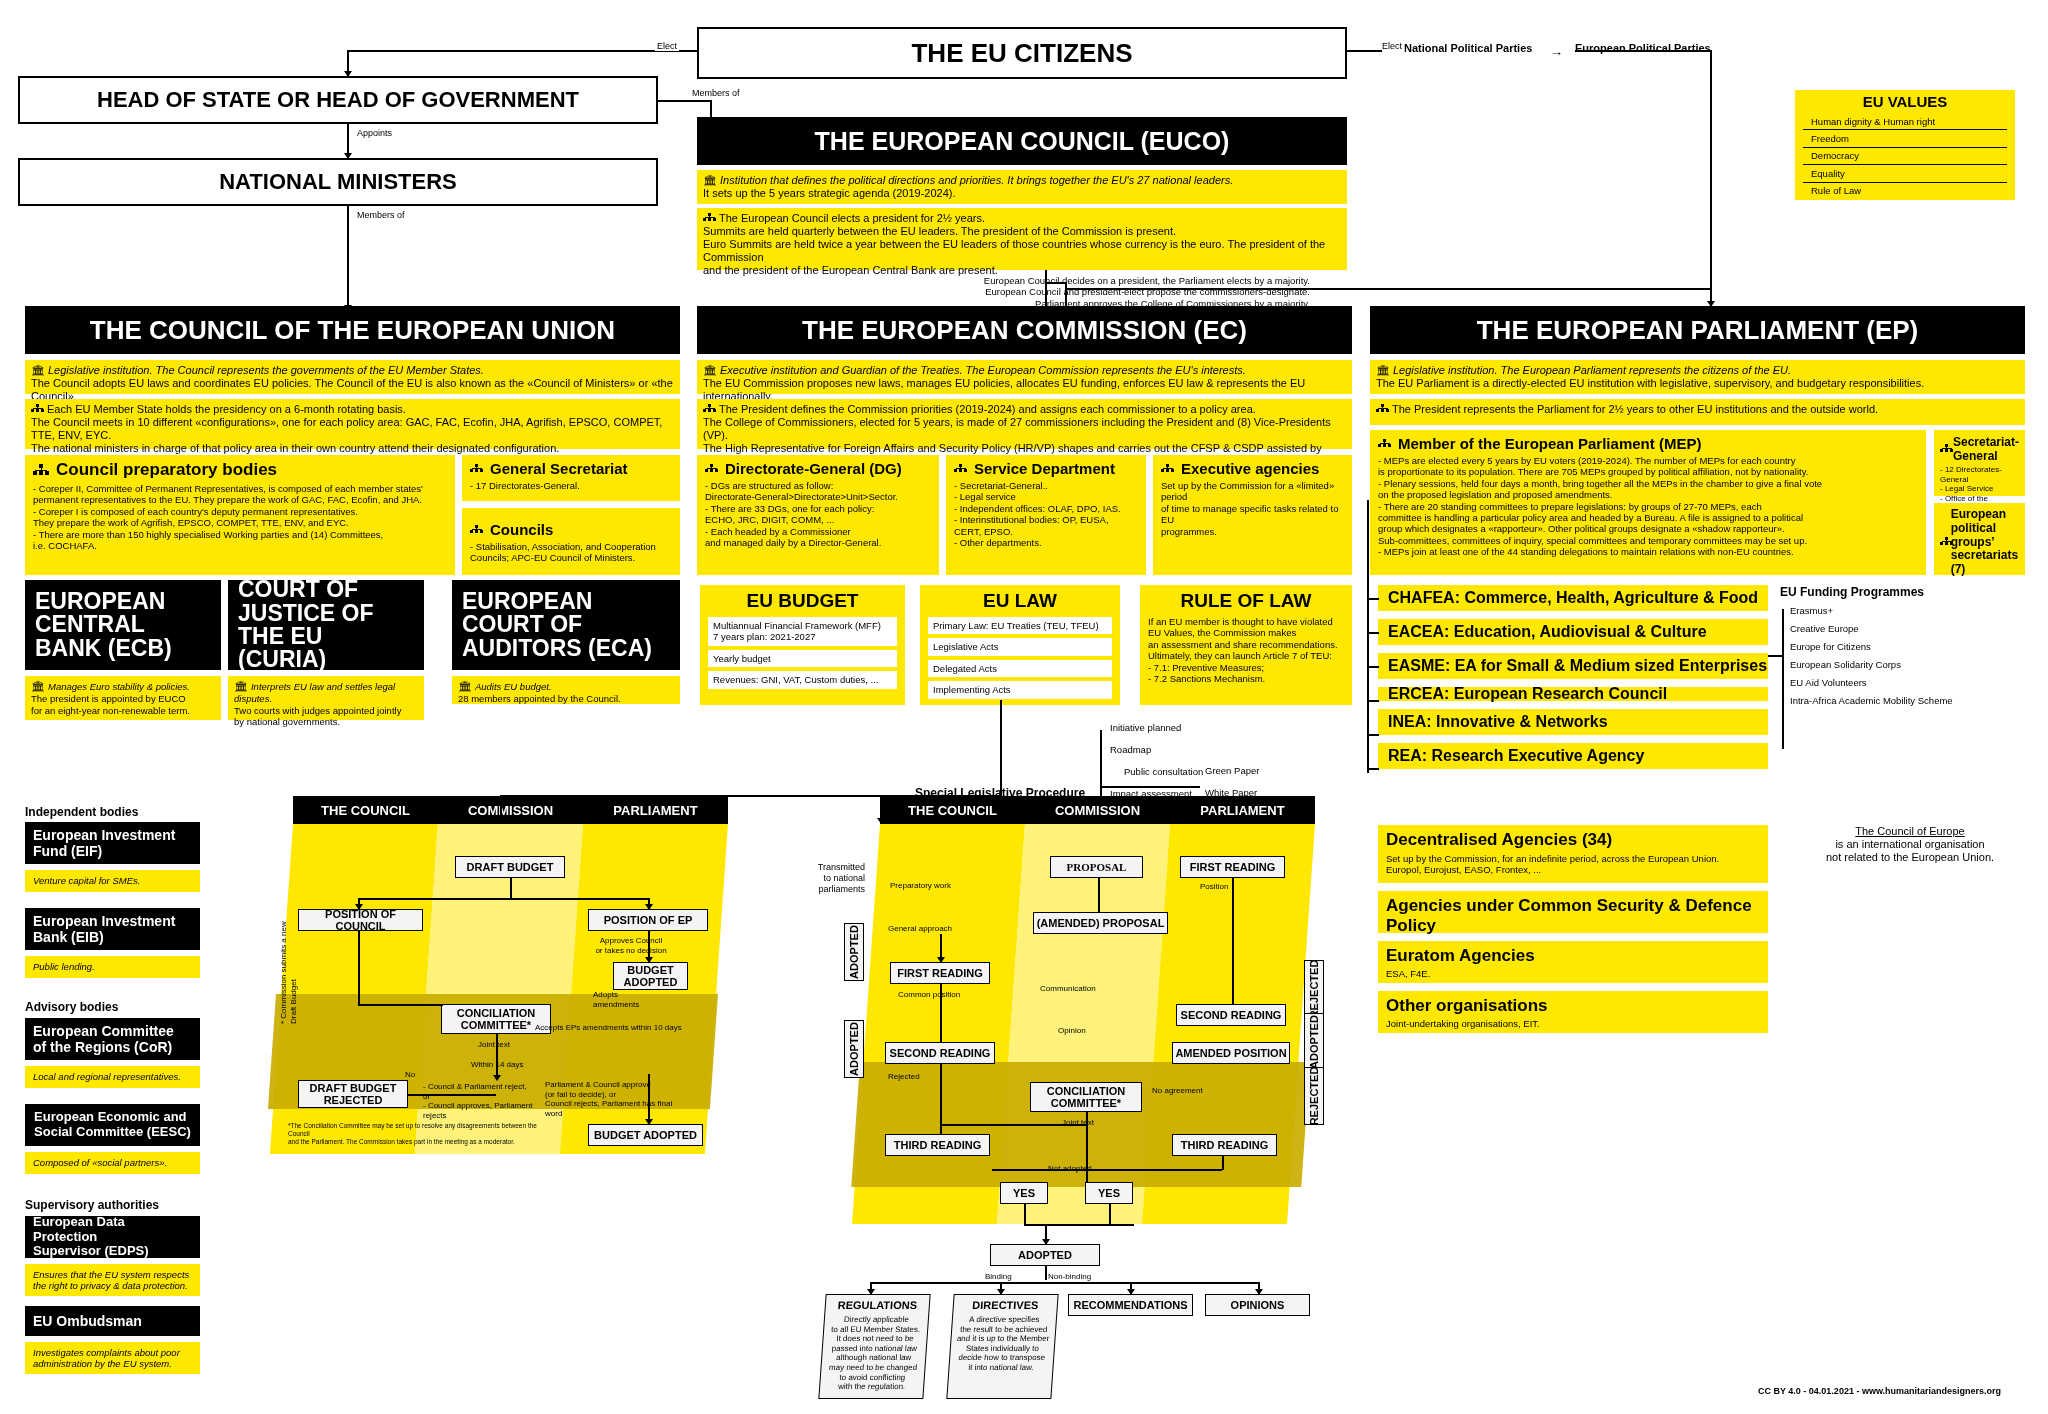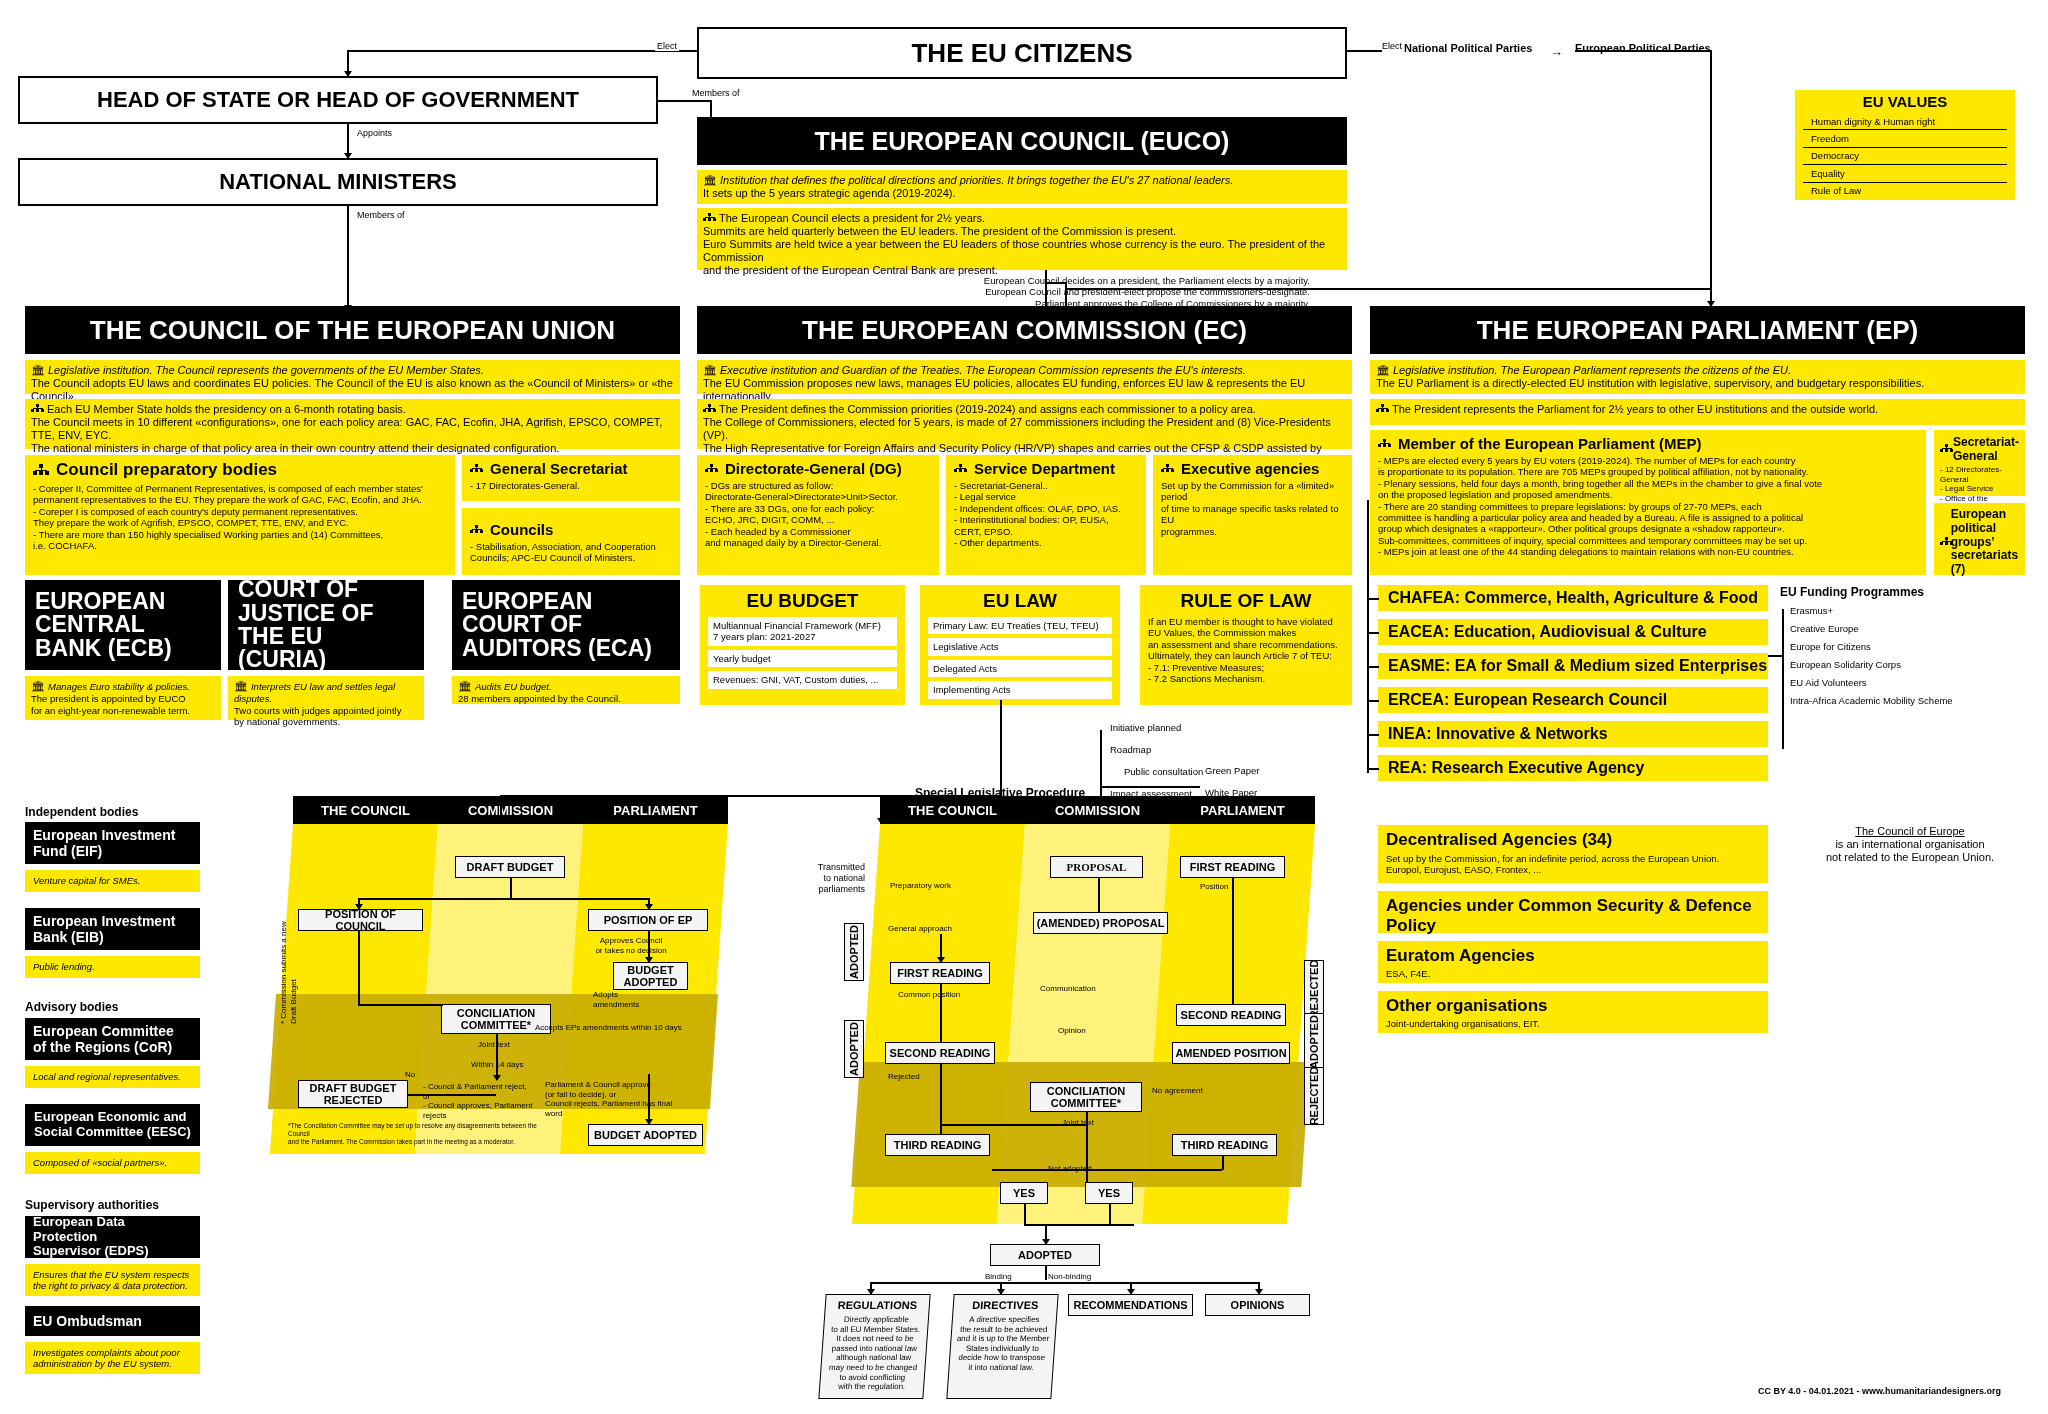--- a/index.html
+++ b/index.html
@@ -373,21 +373,21 @@
   <div class="xs">an assessment and share recommendations.</div>
   <div class="xs">Ultimately, they can launch Article 7 of TEU:</div>
   <div class="xs">  - 7.1: Preventive Measures;</div>
   <div class="xs">  - 7.2 Sanctions Mechanism.</div>
 </div>
 
 <div class="abs" style="left:1378px;top:585px;width:390px;">
   <div class="yel" style="height:26px;display:flex;align-items:center;padding-left:10px;font-weight:bold;font-size:16px;margin-bottom:8px;">CHAFEA: Commerce, Health, Agriculture &amp; Food</div>
   <div class="yel" style="height:26px;display:flex;align-items:center;padding-left:10px;font-weight:bold;font-size:16px;margin-bottom:8px;">EACEA: Education, Audiovisual &amp; Culture</div>
   <div class="yel" style="height:26px;display:flex;align-items:center;padding-left:10px;font-weight:bold;font-size:16px;margin-bottom:8px;">EASME: EA for Small &amp; Medium sized Enterprises</div>
-  <div class="yel" style="height:26px;display:flex;align-items:center;padding-left:10px;font-weight:bold;font-size:16px;margin-bottom:8px;">ERCEA: European Research Council</div>
+  <div class="yel" style="height:14px;display:flex;align-items:center;padding-left:10px;font-weight:bold;font-size:16px;margin-bottom:8px;">ERCEA: European Research Council</div>
   <div class="yel" style="height:26px;display:flex;align-items:center;padding-left:10px;font-weight:bold;font-size:16px;margin-bottom:8px;">INEA: Innovative &amp; Networks</div>
   <div class="yel" style="height:26px;display:flex;align-items:center;padding-left:10px;font-weight:bold;font-size:16px;">REA: Research Executive Agency</div>
 </div>
 <div class="line vl abs" style="left:1367px;top:500px;height:100px;"></div>
 <div class="line hl abs" style="left:1367px;top:598px;width:12px;"></div>
 <div class="line hl abs" style="left:1367px;top:632px;width:12px;"></div>
 <div class="line hl abs" style="left:1367px;top:666px;width:12px;"></div>
 <div class="line hl abs" style="left:1367px;top:700px;width:12px;"></div>
 <div class="line hl abs" style="left:1367px;top:734px;width:12px;"></div>
 <div class="line hl abs" style="left:1367px;top:768px;width:12px;"></div>

